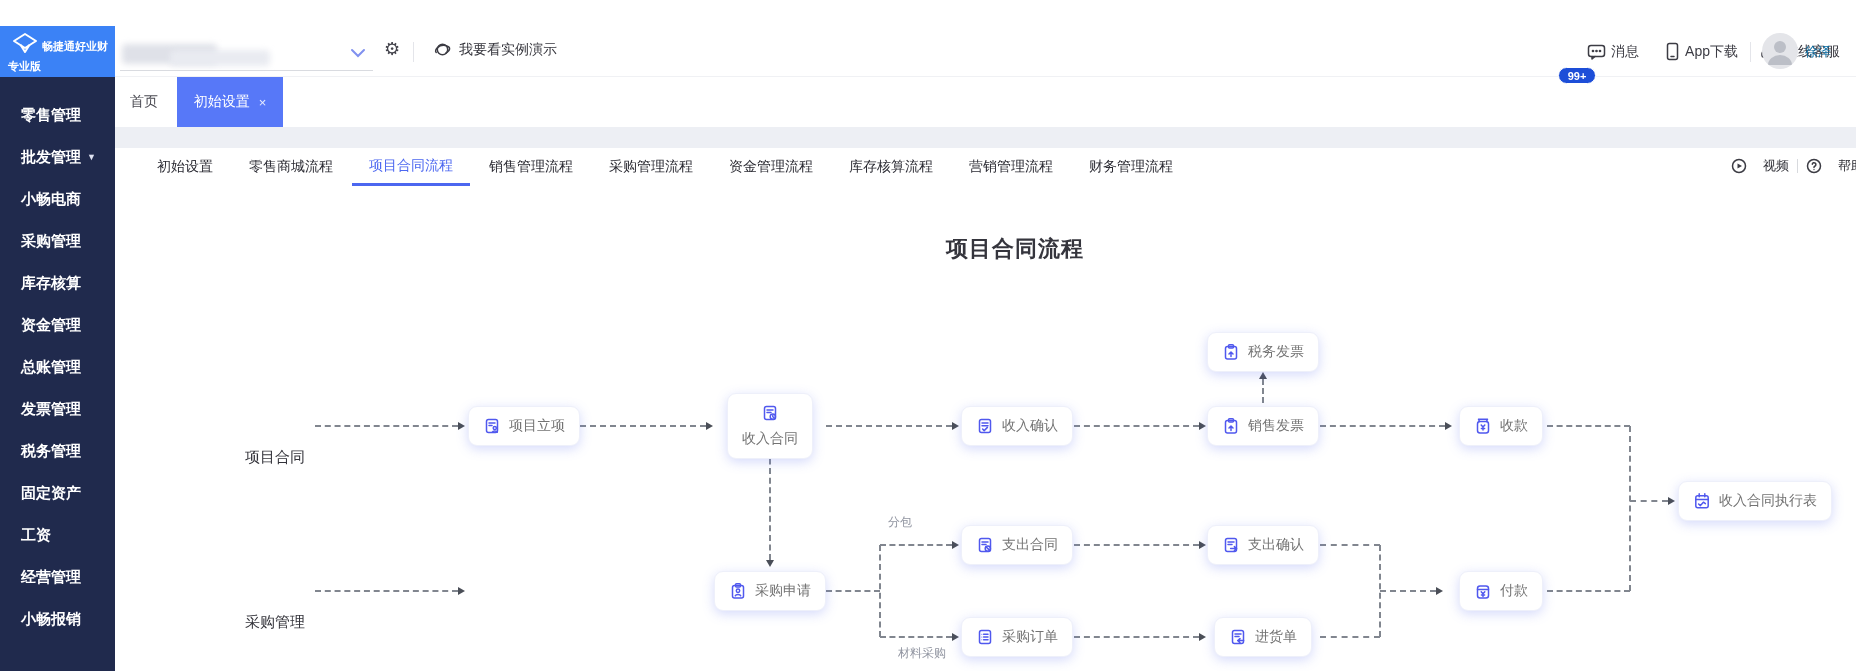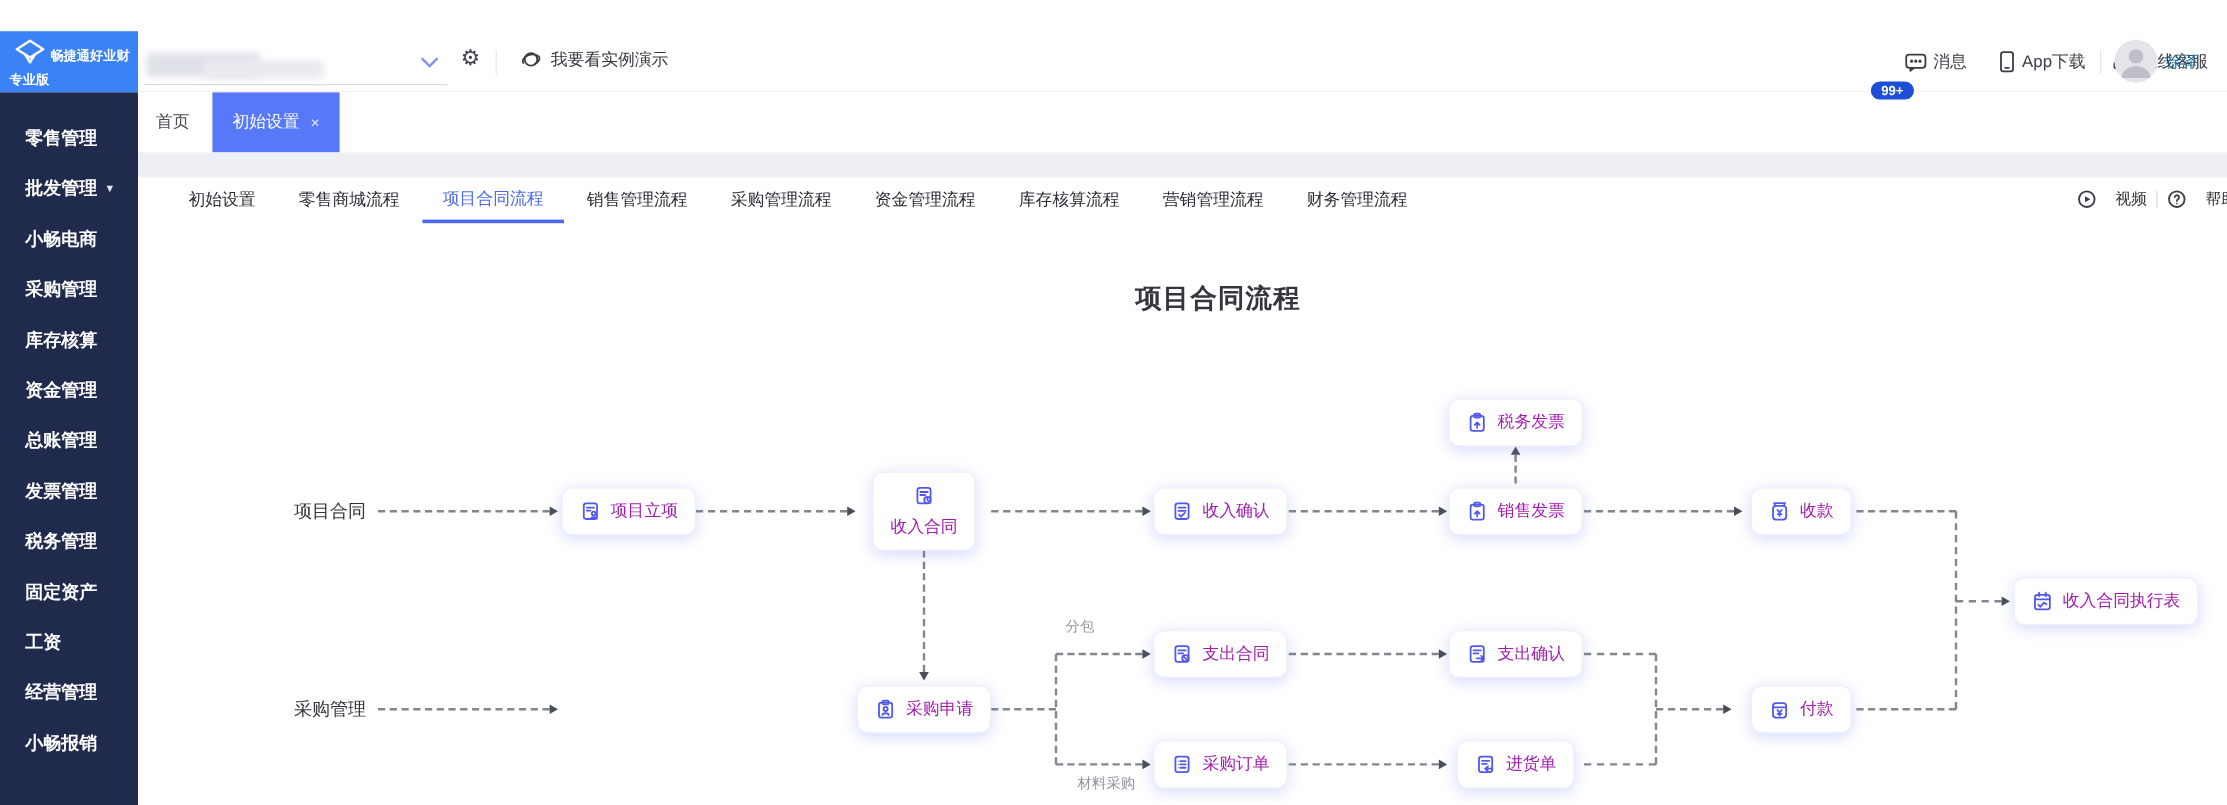--- a/index.html
+++ b/index.html
@@ -61,24 +61,24 @@
     font-size:13px; color:#2f2f36; white-space:nowrap; }
   #ws-right .wsr { display:flex; align-items:center; gap:16px; cursor:pointer; }
   .wsr-div { width:1px; height:14px; background:#d8dade; }
 
   #flow-title { position:absolute; left:900px; top:86px; transform:translateX(-50%);
     font-size:22px; font-weight:bold; color:#35353d; letter-spacing:1px; }
 
   
   .flow-node { position:absolute; transform:translate(-50%,-50%); display:flex; align-items:center; gap:8px;
     background:#fff; border:1px solid #eef0fa; border-radius:9px; padding:10px 14px;
-    box-shadow:0 3px 12px rgba(104,121,242,.28); font-size:14px; color:#a21caf; white-space:nowrap; cursor:pointer; }
+    box-shadow:0 3px 12px rgba(104,121,242,.28); font-size:14px; color:#737373; white-space:nowrap; cursor:pointer; }
   .n-icon { display:flex; }
   .n-icon svg { stroke:#5058ee; fill:none; stroke-width:1.5; stroke-linecap:round; stroke-linejoin:round; }
-  .row-label { position:absolute; transform:translate(0,-50%); font-size:15px; color:#33333a; white-space:nowrap; }
+  .row-label { position:absolute; transform:translate(0,-50%); font-size:15px; color:#33333a; white-space:nowrap;margin-top:31px; }
   .edge-h { position:absolute; height:0; border-top:2px dashed #81868f; }
   .edge-v { position:absolute; width:0; border-left:2px dashed #81868f; }
   .ar { position:absolute; width:0; height:0; }
   .ar-r { border-top:4px solid transparent; border-bottom:4px solid transparent; border-left:7px solid #4a4e57; }
   .ar-u { border-left:4px solid transparent; border-right:4px solid transparent; border-bottom:7px solid #4a4e57; }
   .ar-d { border-left:4px solid transparent; border-right:4px solid transparent; border-top:7px solid #4a4e57; }
   .edge-label { position:absolute; font-size:12px; color:#9094a0; white-space:nowrap; }
 
   svg.ico { stroke:#3c3c44; fill:none; stroke-width:1.5; stroke-linecap:round; stroke-linejoin:round; }
 </style>

